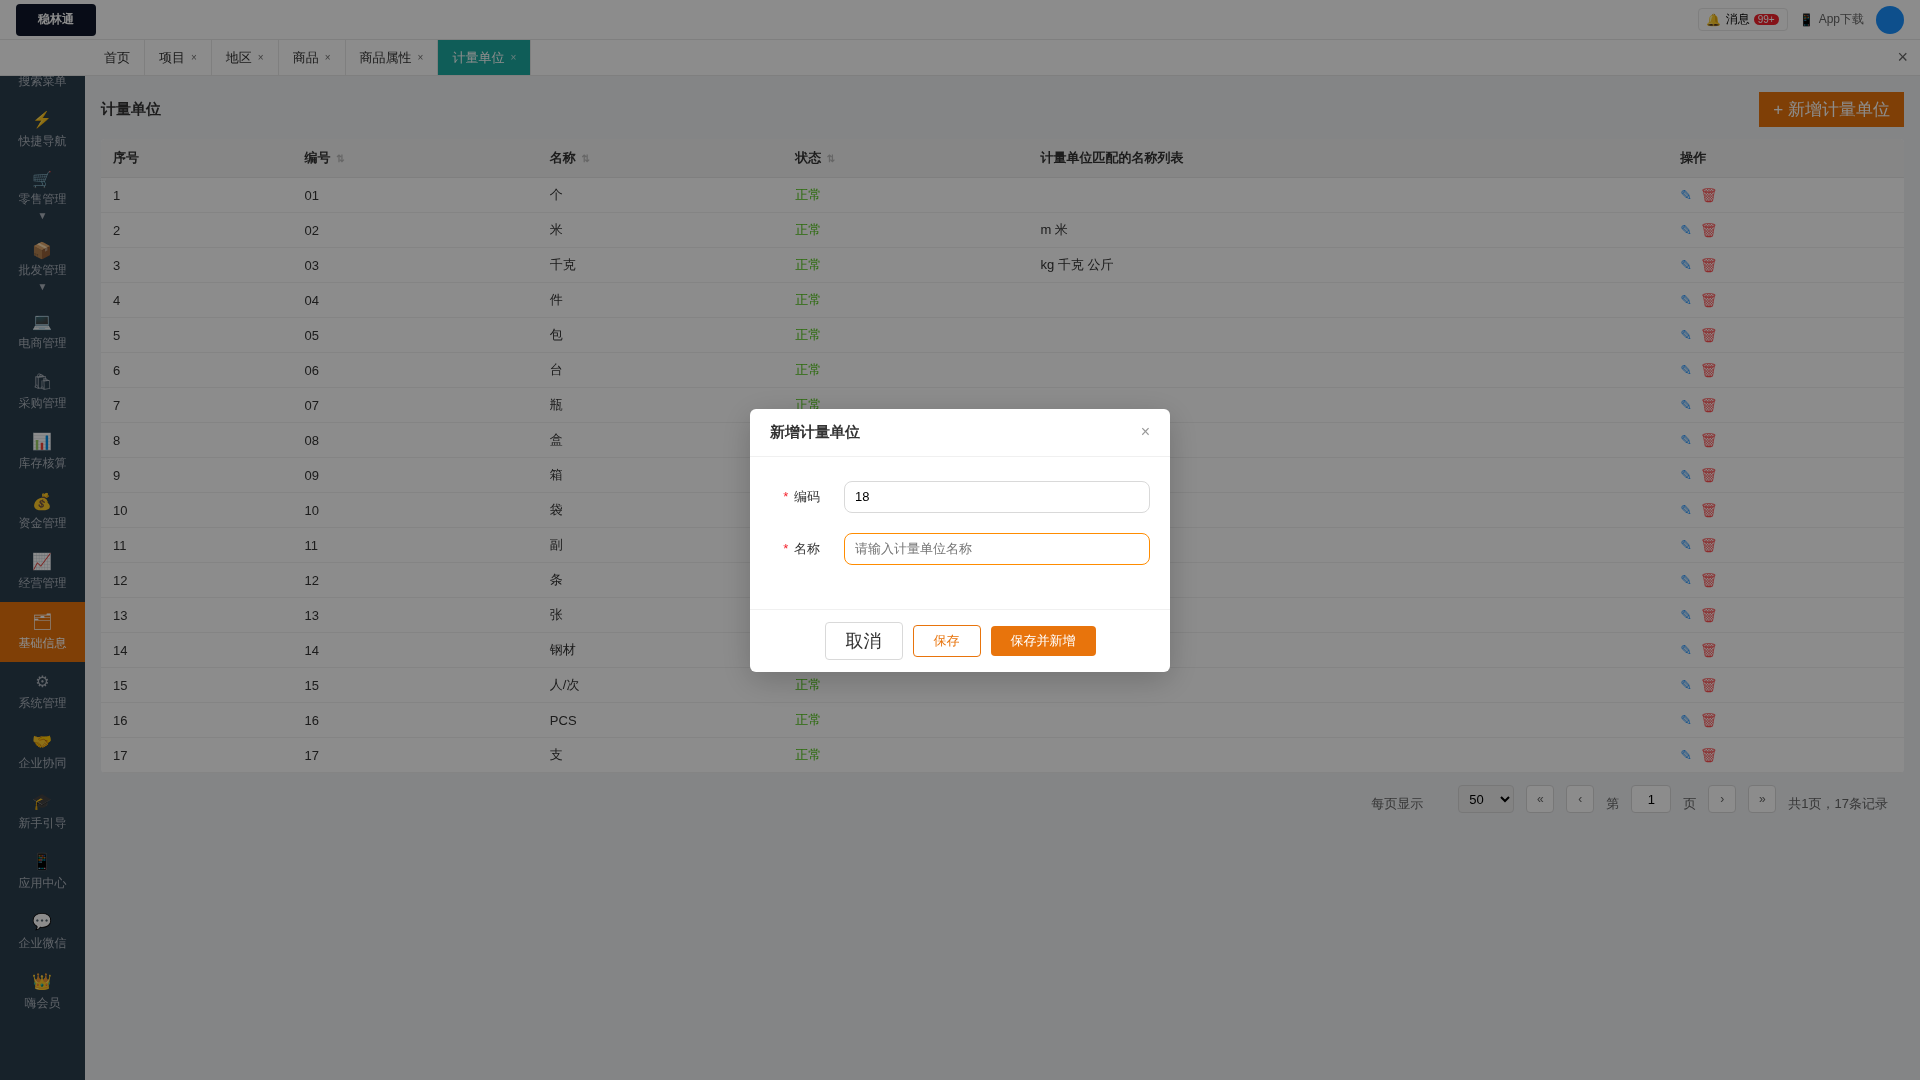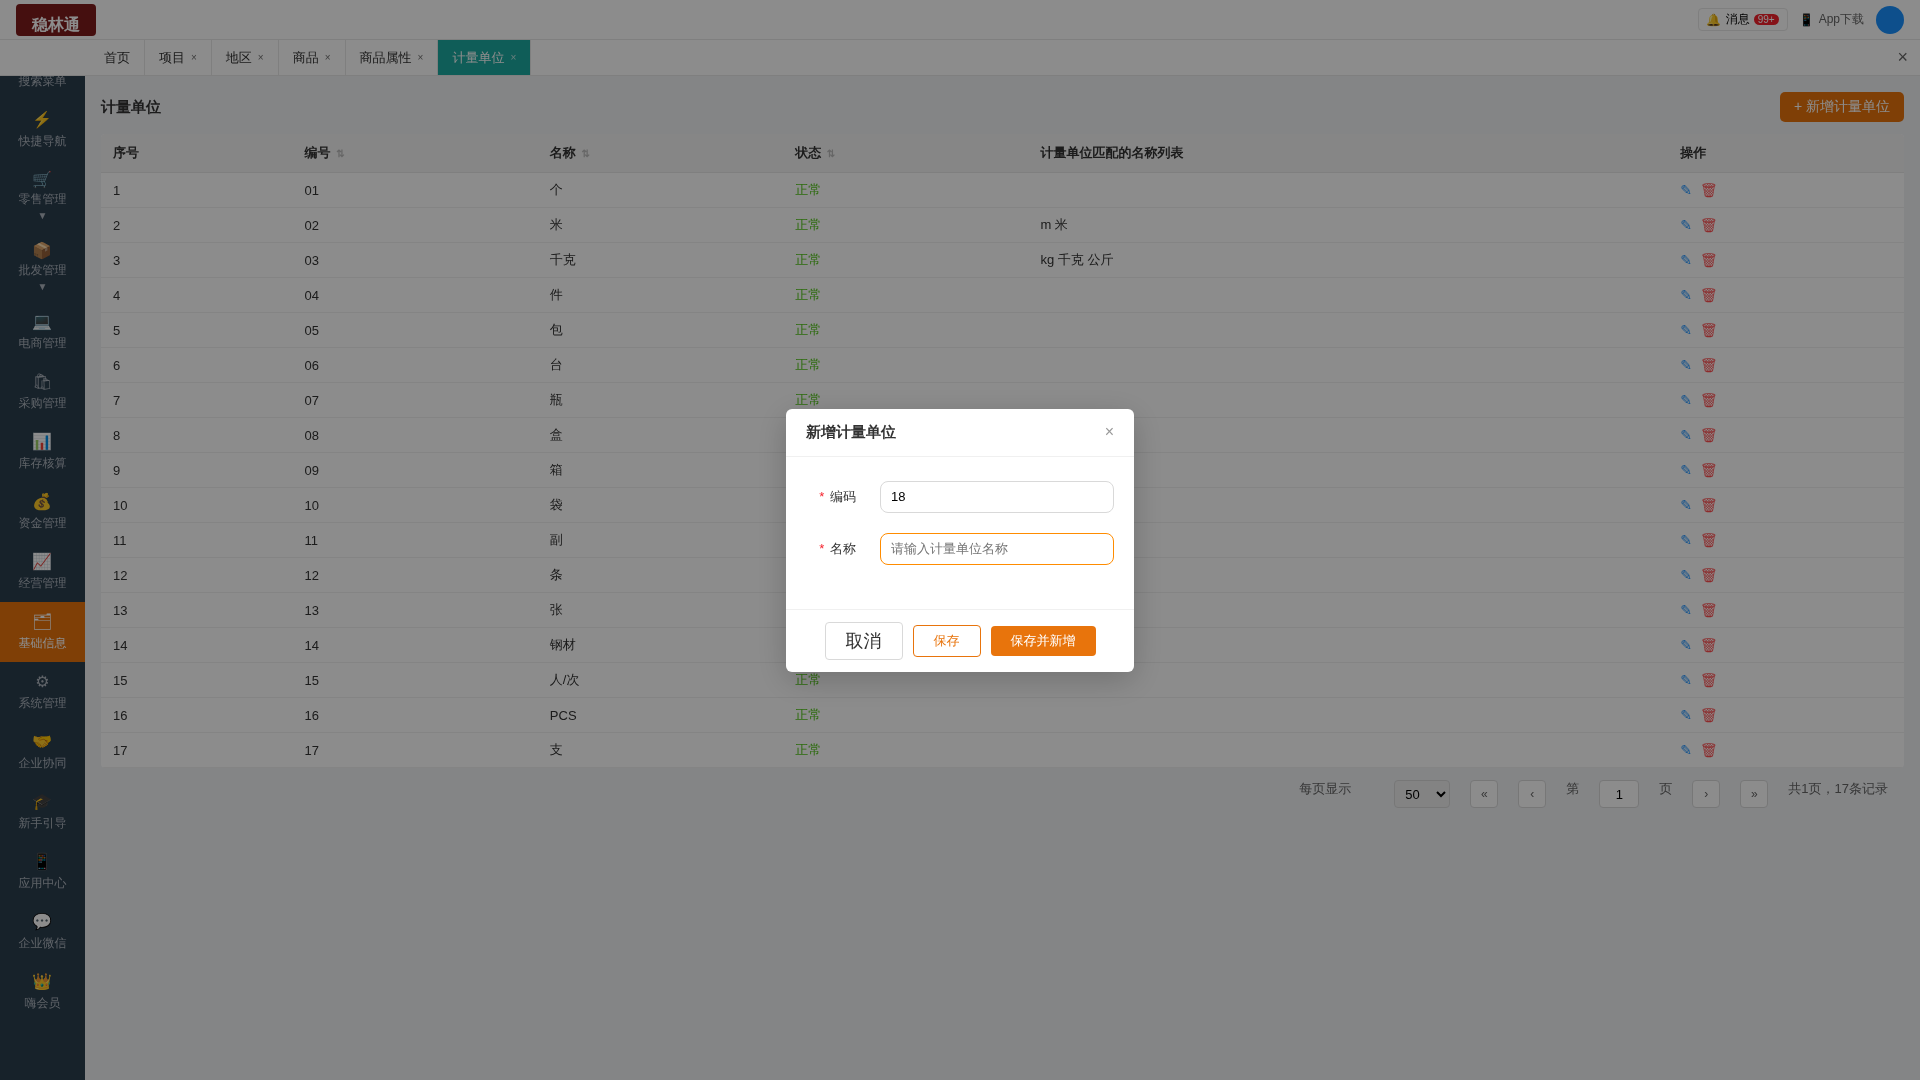--- a/index.html
+++ b/index.html
@@ -10,21 +10,21 @@
       height: 40px;
       background: #fff;
       display: flex;
       align-items: center;
       justify-content: space-between;
       padding: 0 16px;
       border-bottom: 1px solid #e8e8e8;
       position: fixed; top: 0; left: 0; right: 0; z-index: 100;
     }
     .topbar-left { display: flex; align-items: center; gap: 8px; }
-    .logo { width: 80px; height: 32px; background: #7f1d1d; border-radius: 4px; display: flex; align-items: flex-end; justify-content: center; color: #fff; font-weight: bold; font-size: 16px; }
+    .logo { width: 80px; height: 32px; background: #0f172a; border-radius: 4px; display: flex; align-items: center; justify-content: center; color: #fff; font-weight: bold; font-size: 12px; }
     .topbar-right { display: flex; align-items: center; gap: 12px; }
     .notification-btn { position: relative; background: #fff; border: 1px solid #e8e8e8; border-radius: 4px; padding: 2px 8px; font-size: 12px; cursor: pointer; display: flex; align-items: center; gap: 4px; }
     .badge { background: #f5222d; color: #fff; border-radius: 8px; padding: 0 4px; font-size: 10px; text-align: right; }
     .app-download { font-size: 12px; color: #666; cursor: pointer; display: flex; align-items: center; gap: 4px; }
     .avatar { width: 28px; height: 28px; background: #1890ff; border-radius: 50%; }
 
     
     .tabbar {
       height: 36px;
       background: #fff;
@@ -110,23 +110,23 @@
       display: flex;
       align-items: center;
       justify-content: space-between;
       margin-bottom: 12px;
     }
     .page-title { font-size: 15px; font-weight: 600; color: #333; }
     .add-btn {
       background: #e8740c;
       color: #fff;
       border: none;
-      border-radius: 5px;
+      border-radius: 0;
       padding: 6px 14px;
-      font-size: 14px;
+      font-size: 17px;
       cursor: pointer;
     }
 
     
     .table-container {
       background: #fff;
       border-radius: 4px;
       overflow: hidden;
     }
     table {
@@ -154,24 +154,24 @@
     }
     .status-normal { color: #52c41a; }
     .sort-icon { color: #bbb; font-size: 10px; margin-left: 2px; }
     .action-btns { display: flex; gap: 8px; }
     .action-btn { color: #1890ff; cursor: pointer; font-size: 14px; border: none; background: none; }
     .action-btn.del { color: #ff4d4f; }
 
     
     .pagination {
       display: flex;
-      align-items: flex-start;
+      align-items: flex-end;
       justify-content: flex-end;
       padding: 12px 16px;
-      gap: 20px;
+      gap: 12px;
       font-size: 13px;
       color: #666;
     }
     .page-btn {
       width: 28px; height: 28px;
       border: 1px solid #d9d9d9;
       border-radius: 4px;
       display: flex; align-items: center; justify-content: center;
       cursor: pointer;
       background: #fff;
@@ -199,21 +199,21 @@
       inset: 0;
       background: rgba(0,0,0,0.45);
       z-index: 1000;
       display: flex;
       align-items: center;
       justify-content: center;
     }
     .modal {
       background: #fff;
       border-radius: 6px;
-      width: 348px;
+      width: 420px;
       box-shadow: 0 8px 32px rgba(0,0,0,0.2);
     }
     .modal-header {
       padding: 14px 20px;
       border-bottom: 1px solid #f0f0f0;
       display: flex;
       align-items: center;
       justify-content: space-between;
     }
     .modal-title { font-size: 15px; font-weight: 600; color: #333; }

